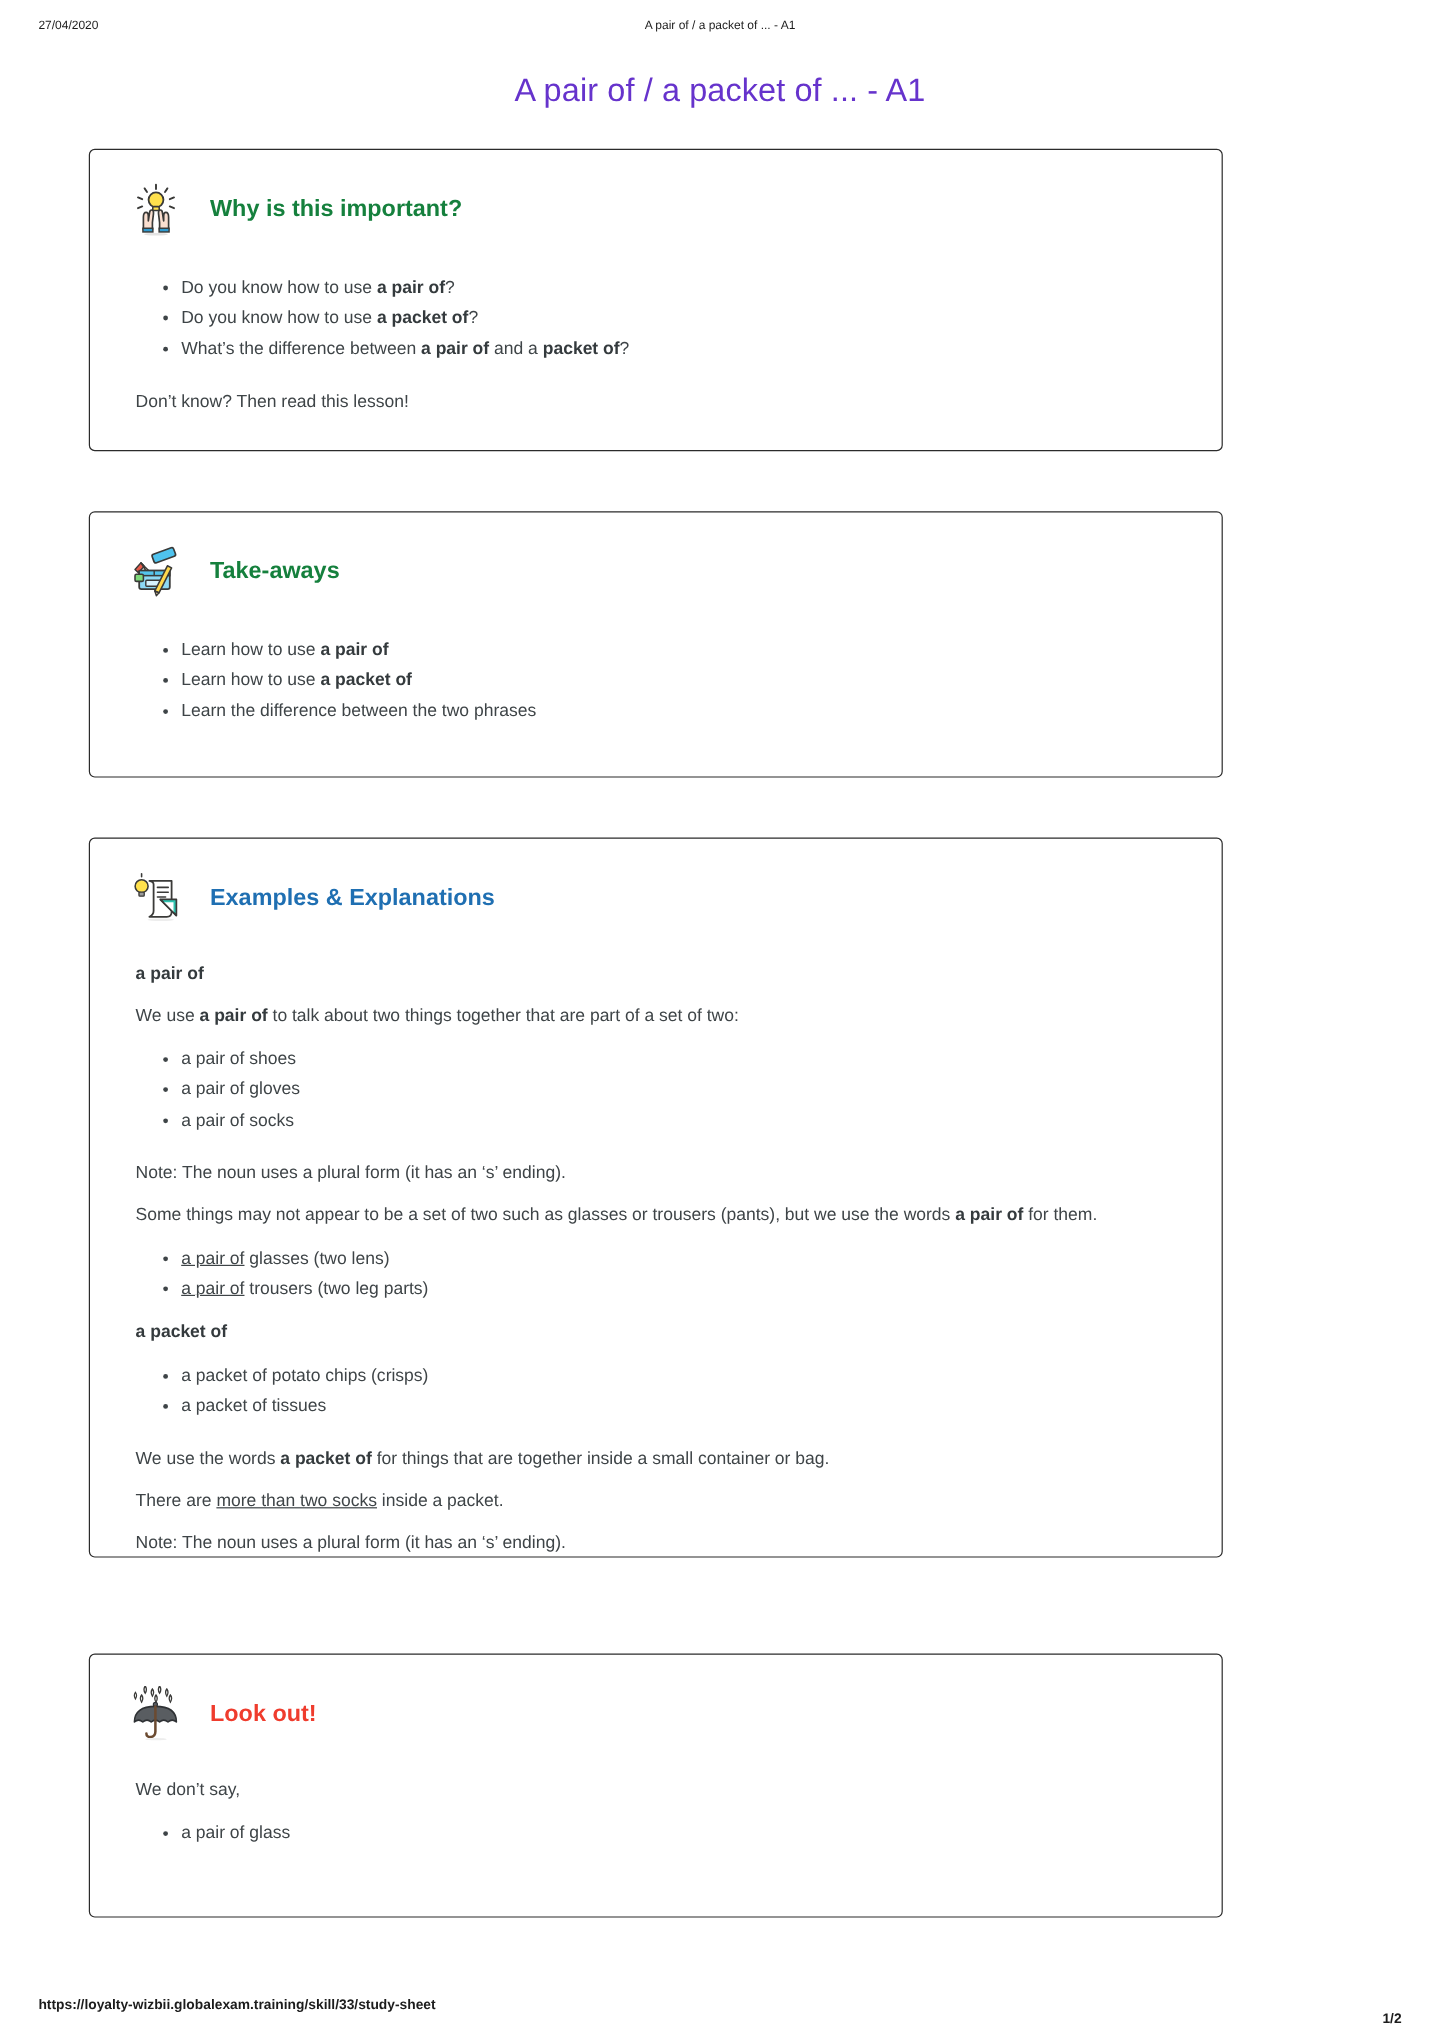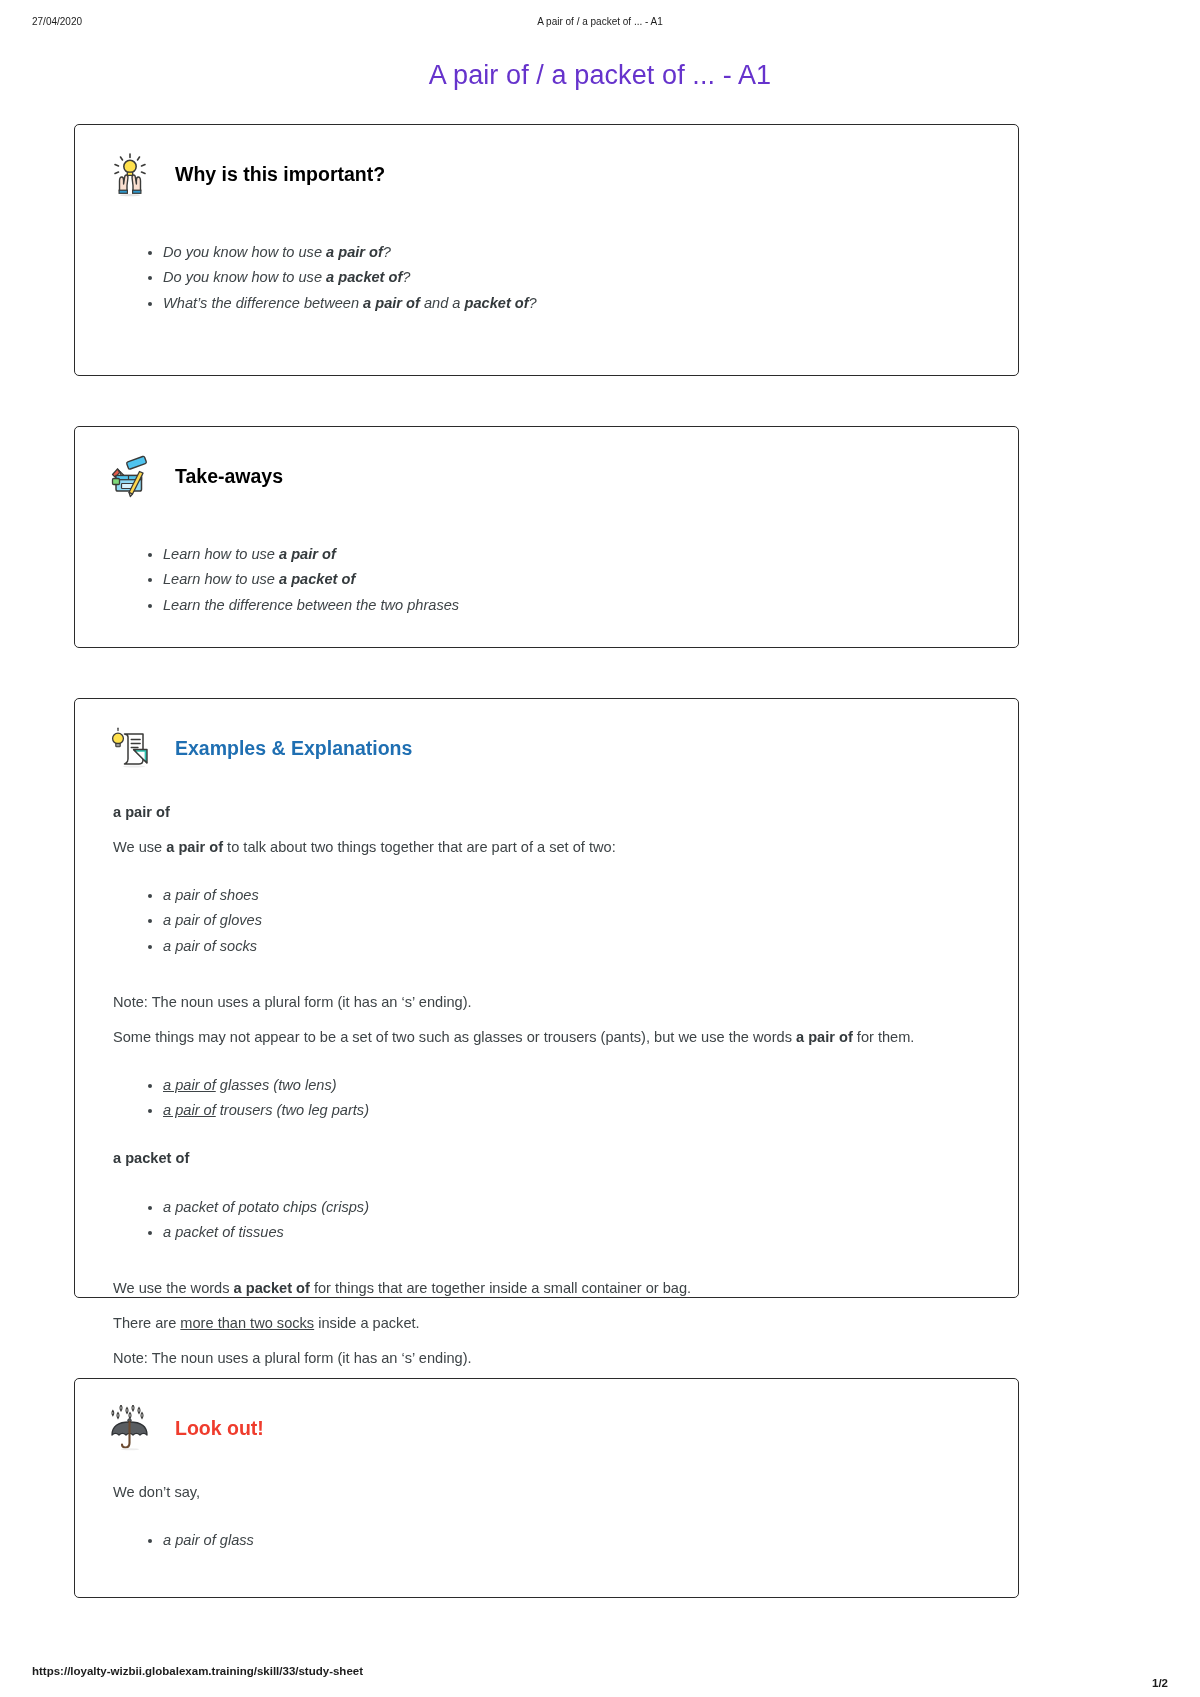--- a/index.html
+++ b/index.html
@@ -104,36 +104,35 @@
     width: 46px;
     height: 46px;
     flex: 0 0 46px;
     display: block;
   }
   .card-title {
     font-size: 19.5px;
     font-weight: 600;
     white-space: nowrap;
   }
-  .title-teal { color: #000000; }
+  .title-teal { color: #15803d; }
   .title-blue { color: #1f6fb2; }
   .title-red  { color: #ef3c2d; }
 
   .card-body {
     padding: 0 38px 0 38px;
     font-size: 14.6px;
     line-height: 1.55;
     color: #3e4447;
   }
   .card-body p { margin: 0; }
   .card-body ul {
-    margin: 12px;
+    margin: 0;
     padding-left: 38px;
     list-style-type: disc;
-    font-style: italic;
   }
   .card-body li { margin: 0; padding: 1.5px 0; }
   .card-body b, .card-body strong { font-weight: 700; color: #343a3d; }
   .card-body u { text-decoration: underline; }
 
   .gap-sm  { height: 12px; }
   .gap-md  { height: 20px; }
   .gap-lg  { height: 30px; }
 
   .sub-head {
@@ -182,20 +181,21 @@
     <span class="card-title title-teal">Why is this important?</span>
   </div>
   <div class="card-body">
     <div class="gap-lg"></div>
     <ul>
       <li><span>Do you know how to use </span><b>a pair of</b><span>?</span></li>
       <li><span>Do you know how to use </span><b>a packet of</b><span>?</span></li>
       <li><span>What’s the difference between </span><b>a pair of</b><span> and a </span><b>packet of</b><span>?</span></li>
     </ul>
     <div class="gap-md"></div>
+    <p>Don’t know? Then read this lesson!</p>
   </div>
 </div>
 
 <div class="card" id="card-takeaways">
   <div class="card-head">
     <span class="card-icon">
       <svg viewBox="0 0 46 46" width="46" height="46">
 
         <rect x="20" y="6" width="19" height="7.5" rx="1.6" fill="#4fc3ee" stroke="#3a3a38" stroke-width="1.4" transform="rotate(-20 29.5 9.7)"></rect>
 

